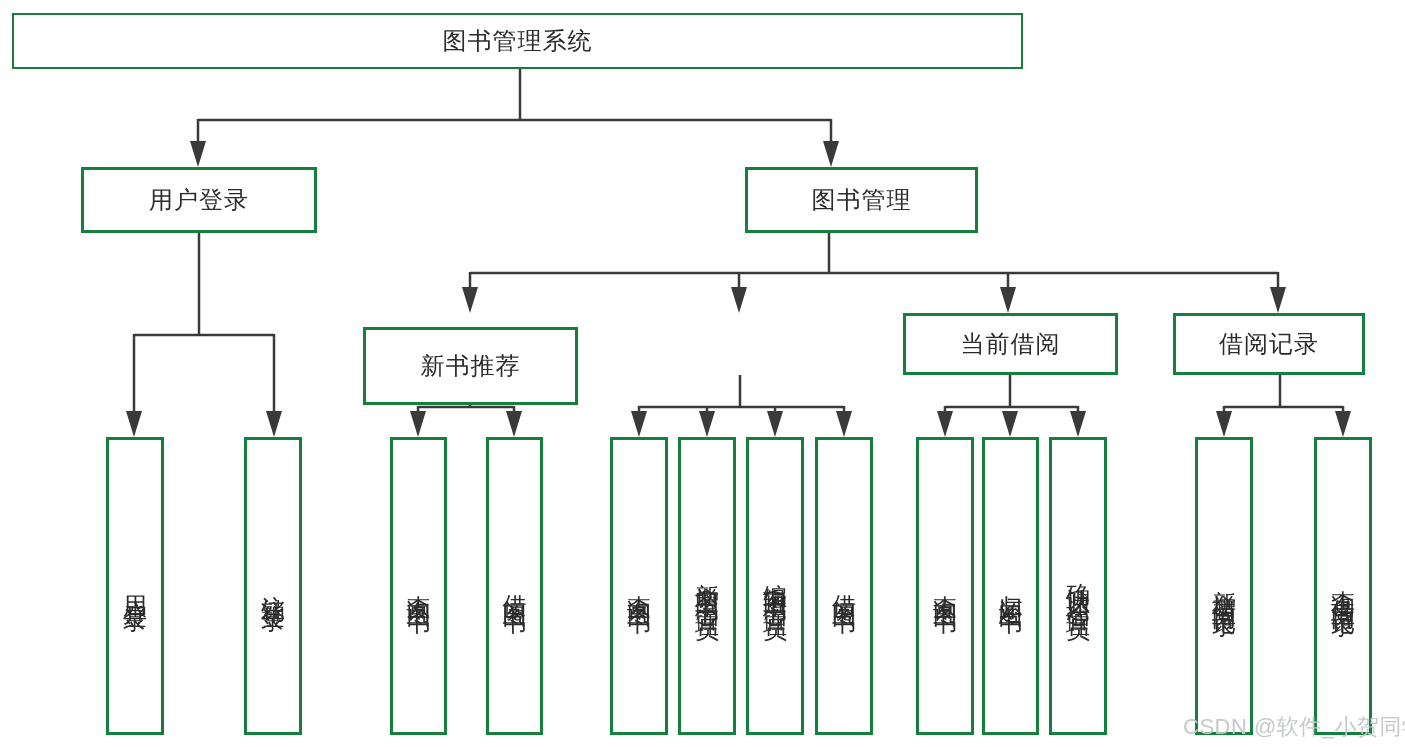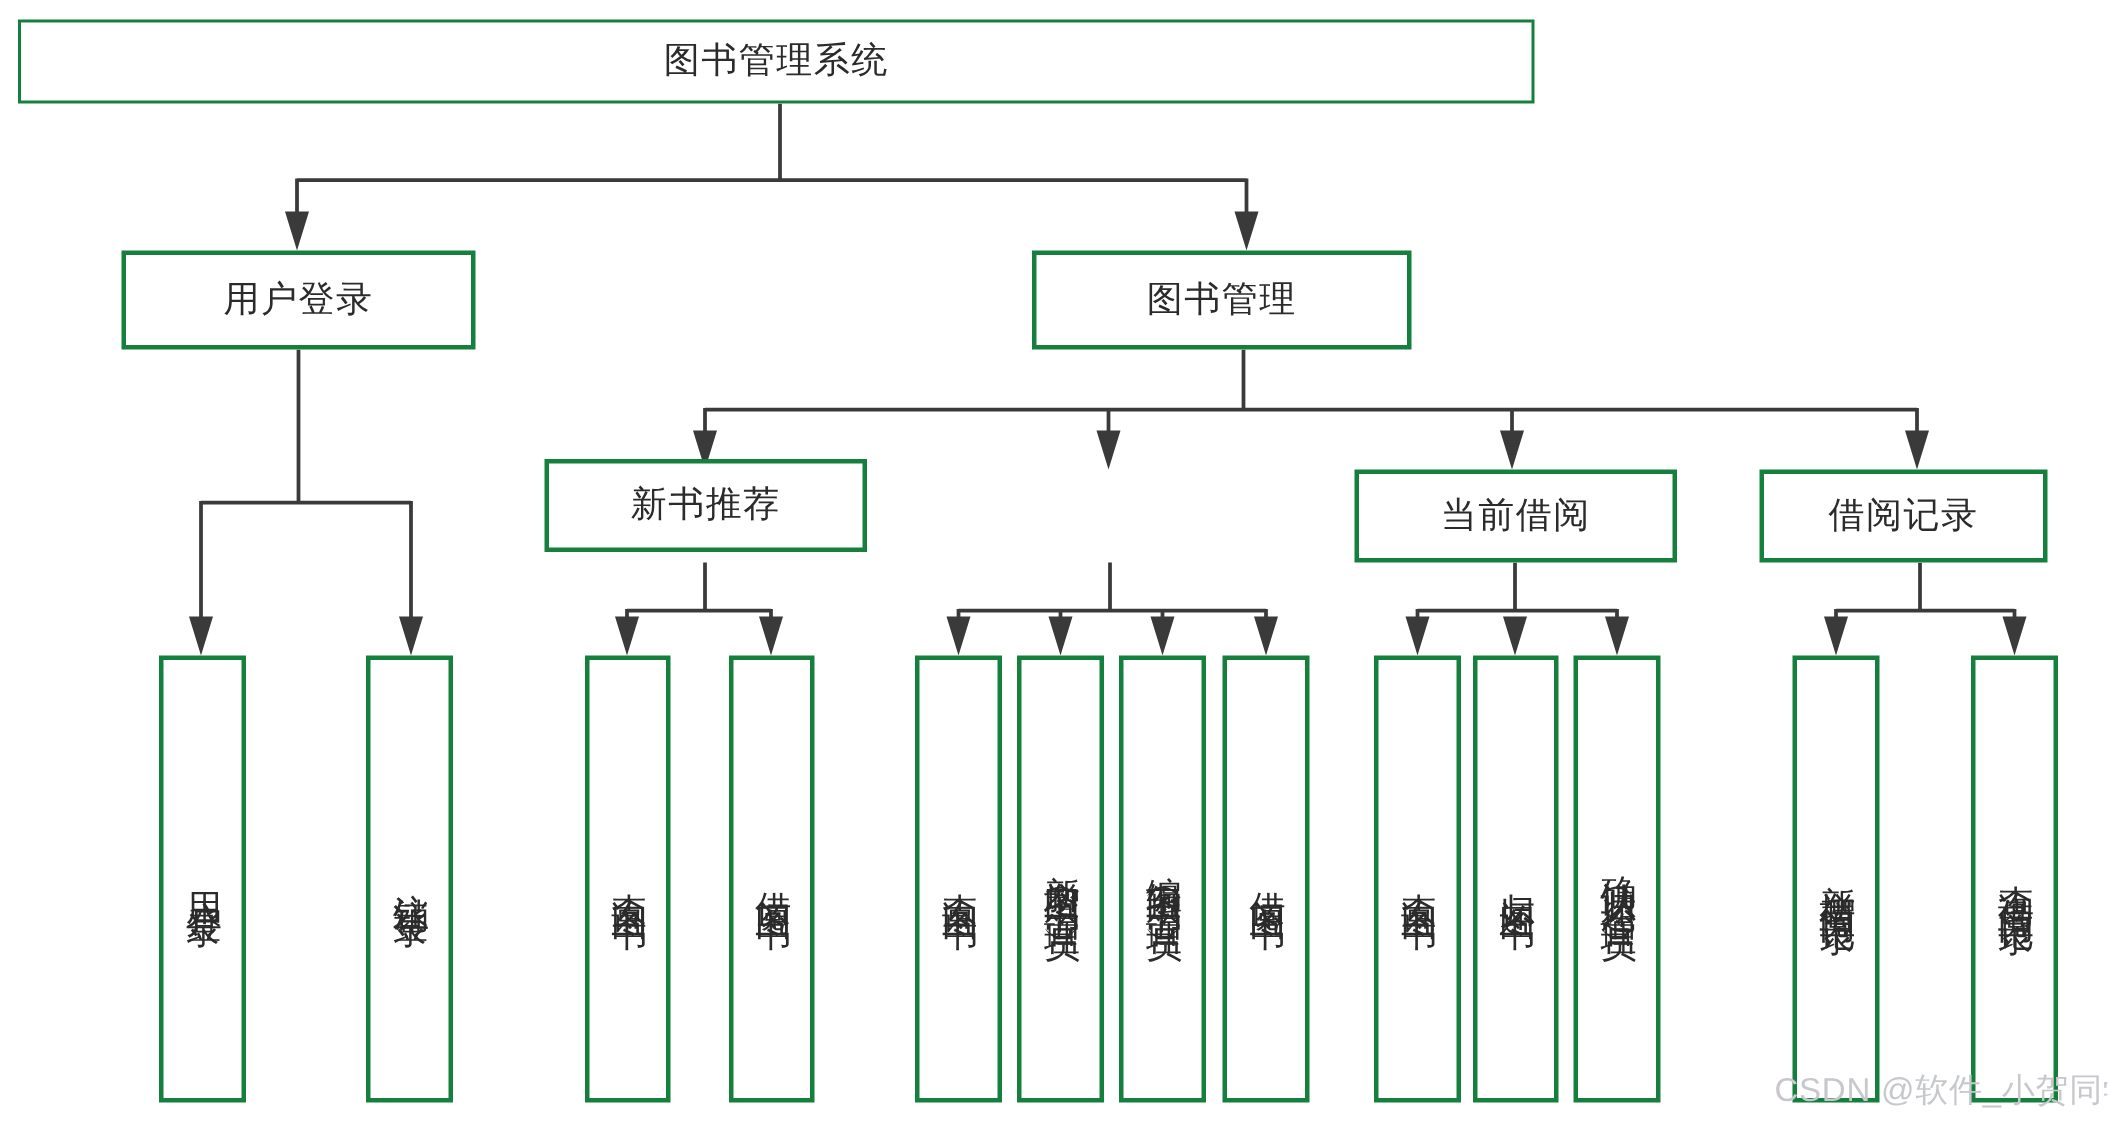--- a/index.html
+++ b/index.html
@@ -108,25 +108,25 @@
       M1335 411 L1351 411 L1343 437 Z"></path>
   </svg>
 
   <div class="box h root" style="left:12px;top:13px;width:1011px;height:56px">
     <span>图书管理系统</span>
   </div>
 
   <div class="box h" style="left:81px;top:167px;width:236px;height:66px">
     <span>用户登录</span>
   </div>
-  <div class="box h" style="left:688px;top:167px;width:253px;height:66px">
+  <div class="box h" style="left:745px;top:167px;width:233px;height:66px">
     <span>图书管理</span>
   </div>
 
-  <div class="box h" style="left:363px;top:306px;width:215px;height:62px">
+  <div class="box h" style="left:363px;top:327px;width:215px;height:78px">
     <span>新书推荐</span>
   </div>
   <div class="box h" style="left:903px;top:313px;width:215px;height:62px">
     <span>当前借阅</span>
   </div>
   <div class="box h" style="left:1173px;top:313px;width:192px;height:62px">
     <span>借阅记录</span>
   </div>
 
   <div class="box v" style="left:106px;top:437px;width:58px;height:298px">

